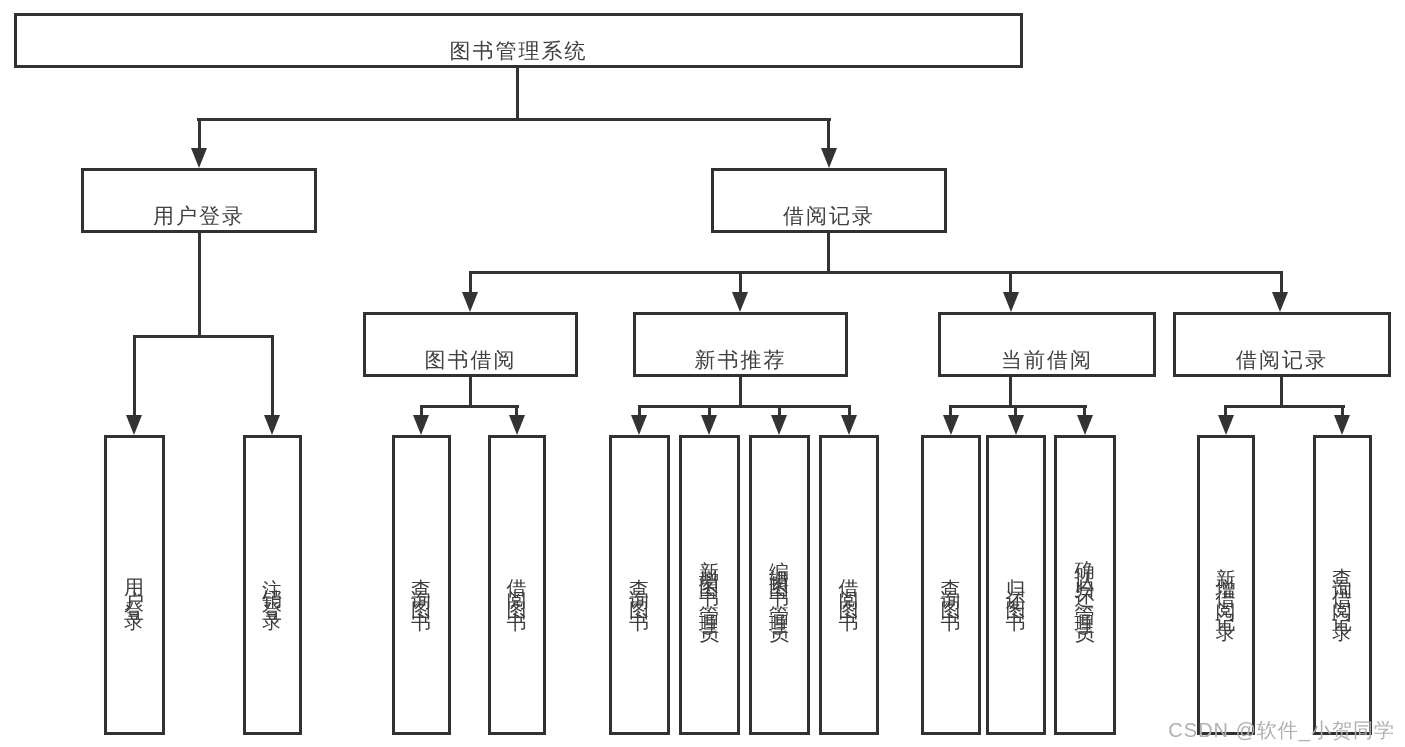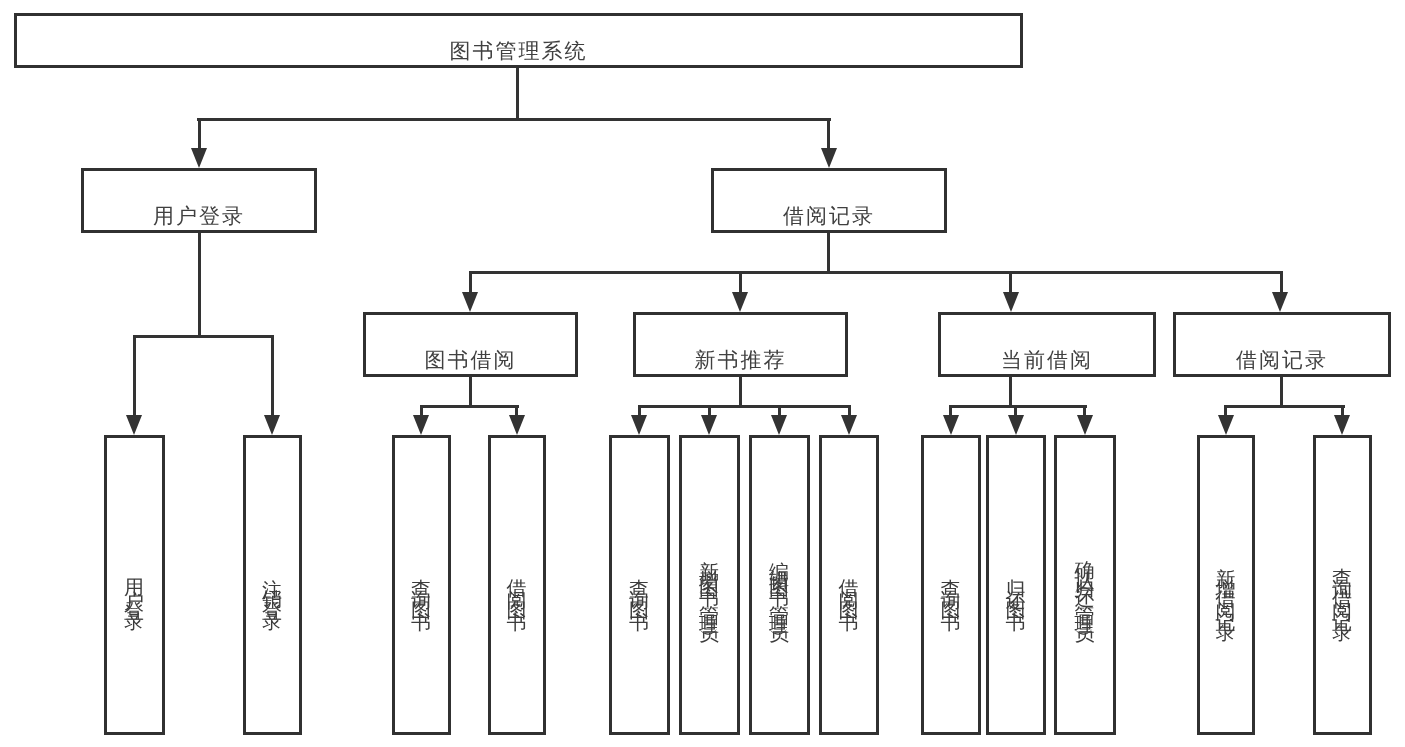--- a/index.html
+++ b/index.html
@@ -145,14 +145,15 @@
     <span class="vtext" style="letter-spacing:9px;">确认归还（管理员）</span>
   </div>
 
   <div class="vbox" style="left:1197px;top:435px;width:58px;height:300px;">
     <span class="vtext">新增借阅记录</span>
   </div>
   <div class="vbox" style="left:1313px;top:435px;width:59px;height:300px;">
     <span class="vtext">查询借阅记录</span>
   </div>
 
+  <div class="wm">CSDN @软件_小贺同学</div>
 
 </div>
 
 </body></html>

